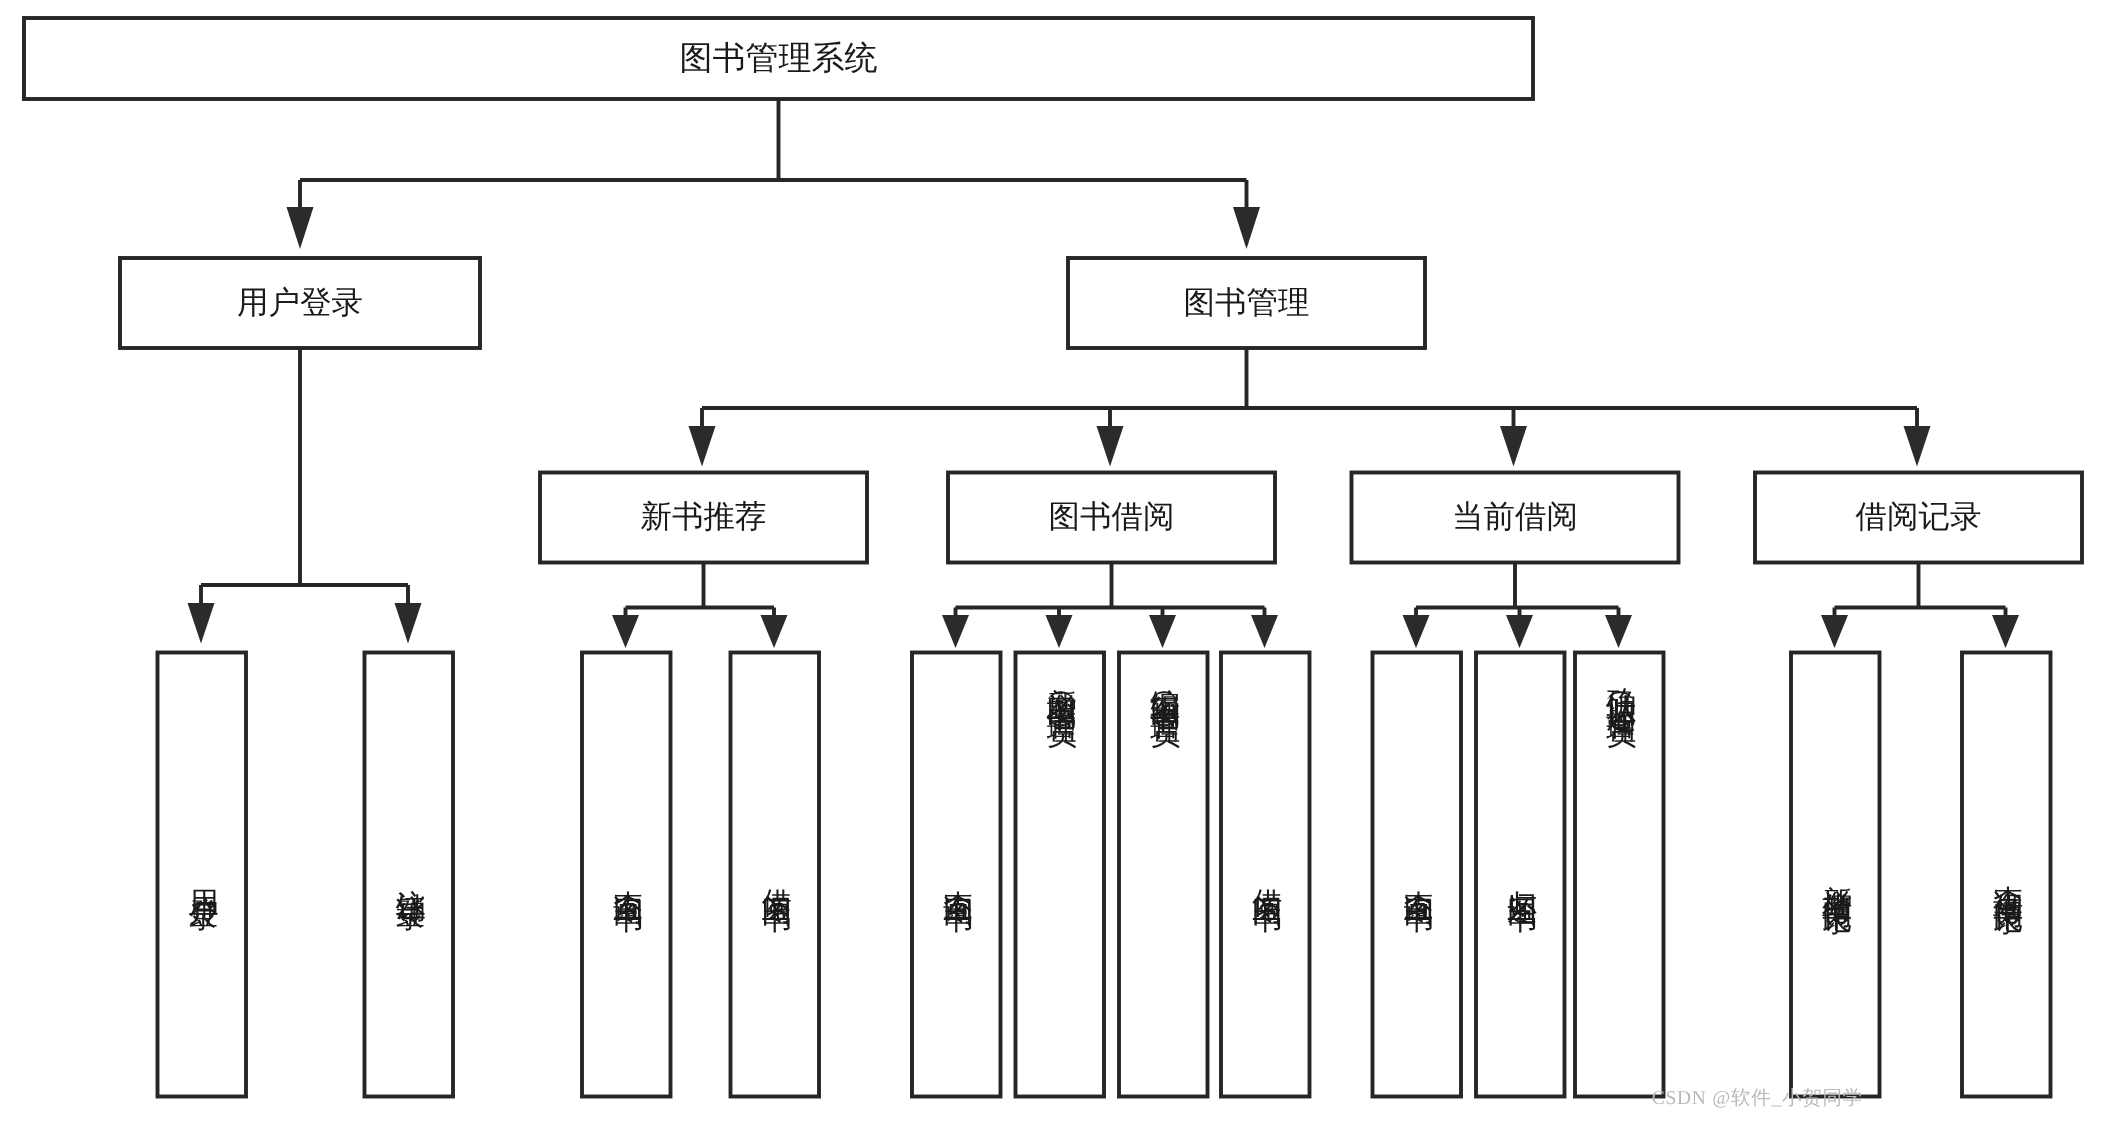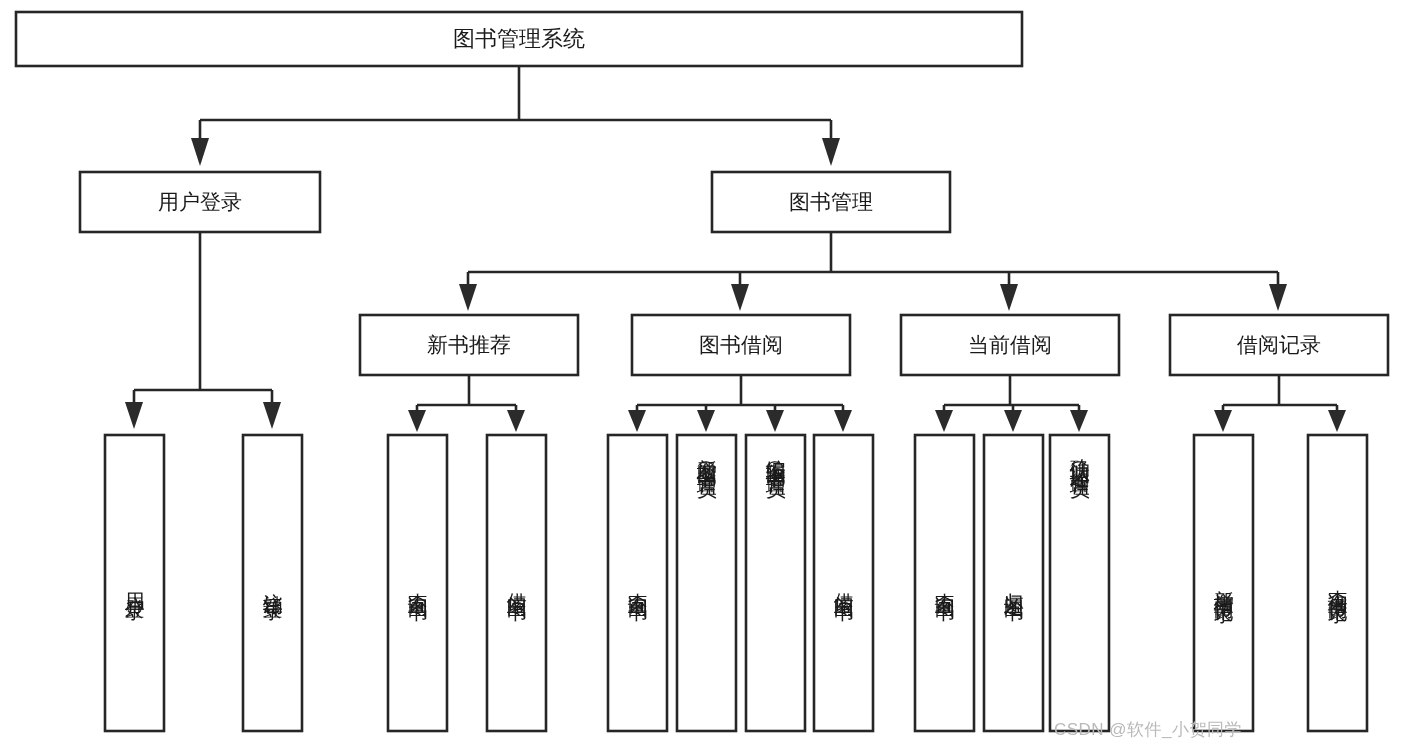--- a/index.html
+++ b/index.html
@@ -71,22 +71,22 @@
     line-height: 1.18;
     letter-spacing: 3px;
     color: #1a1a1a;
     white-space: nowrap;
     text-align: center;
   }
   .watermark {
     position: absolute;
     right: 8px;
     bottom: 6px;
-    font-family: Liberation Sans, sans-serif;
-    font-size: 17px;
+    font-family: Liberation Serif, serif;
+    font-size: 13px;
     color: #b9b9b9;
     letter-spacing: 0.5px;
     white-space: nowrap;
   }
 </style>
 </head>
 <body>
 
 <div id="diagram-root">
 

